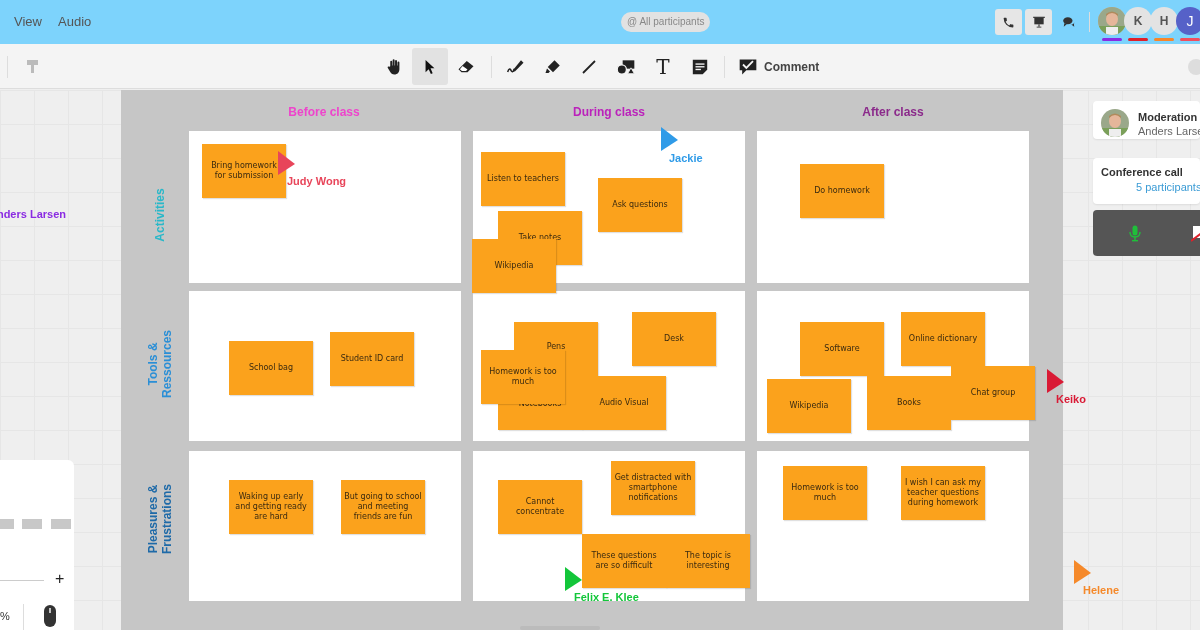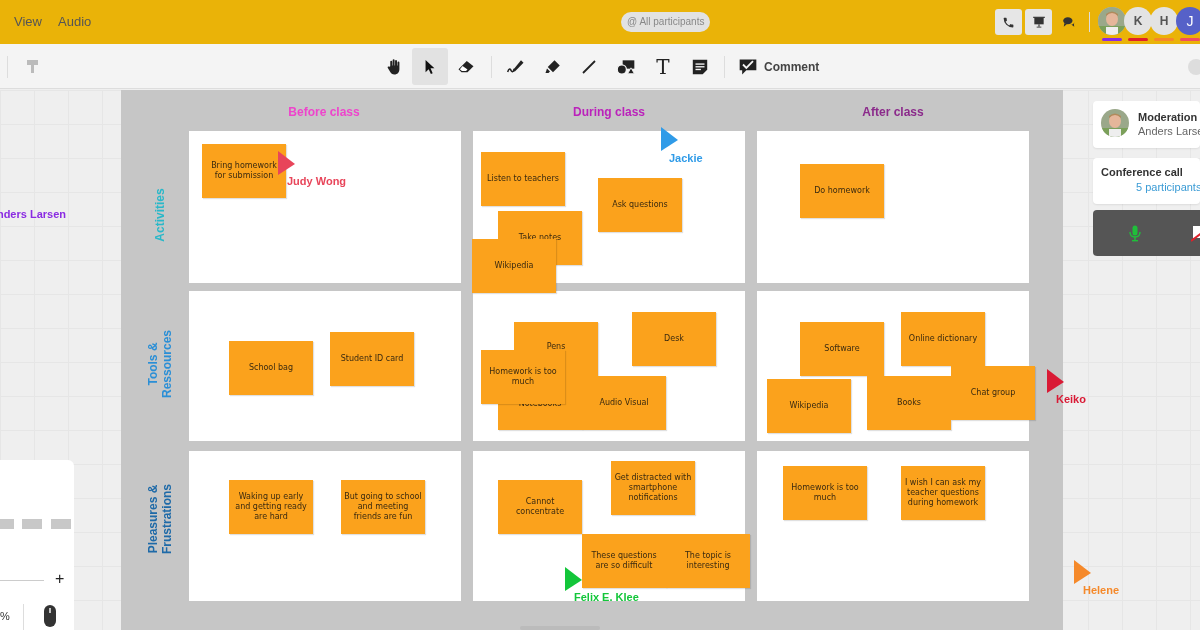--- a/index.html
+++ b/index.html
@@ -6,21 +6,21 @@
   html, body { width: 1200px; height: 630px; overflow: hidden; }
   body {
     font-family: "Liberation Sans", sans-serif;
     background: #efefef;
     position: relative;
     color: #333;
   }
   
   .topbar {
     position: absolute; left: 0; top: 0; width: 1200px; height: 44px;
-    background: #eab308;
+    background: #7dd3fc;
   }
   .menu-item {
     position: absolute; top: 14px; font-size: 13px; color: #555;
   }
   .doc-title {
     position: absolute; left: 367px; top: 11px; font-size: 16px; color: #555;
   }
   .all-part {
     position: absolute; left: 621px; top: 12px; height: 20px; padding: 0 6px;
     background: #e2e2e2; border-radius: 10px; font-size: 10px; color: #888;
@@ -311,21 +311,21 @@
 
 <svg class="cursor" style="left:1073px; top:559px" width="20" height="28" viewBox="0 0 20 28">
     <path d="M1 1 L1 25 L18 14z" fill="#f5892a"></path>
   </svg>
 <span class="cursor-name" style="left:1083px; top:584px; color:#f5892a">Helene</span>
 
 <div style="position:absolute; left:0; top:208px; width:80px; overflow:hidden; height:16px">
   <span style="position:absolute; right:14px; font-size:11px; font-weight:bold; color:#8a2be2; white-space:nowrap">Anders Larsen</span>
 </div>
 
-<div class="panel-card" style="top:101px; width:107px; height:47px">
+<div class="panel-card" style="top:101px; width:107px; height:38px">
   <div style="position:absolute; left:8px; top:8px; width:28px; height:28px; border-radius:50%; overflow:hidden">
     <svg width="28" height="28" viewBox="0 0 28 28">
         <rect width="28" height="28" fill="#9aa88a"></rect>
         <rect y="19" width="28" height="9" fill="#7ba05a"></rect>
         <ellipse cx="14" cy="12" rx="6" ry="7" fill="#e5b69a"></ellipse>
         <path d="M8 9 Q14 3 20 9 L20 7 Q14 2 8 7z" fill="#b08a5c"></path>
         <rect x="8" y="20" width="12" height="8" fill="#eee"></rect>
       </svg>
   </div>
   <span class="mod-title">Moderation</span>

